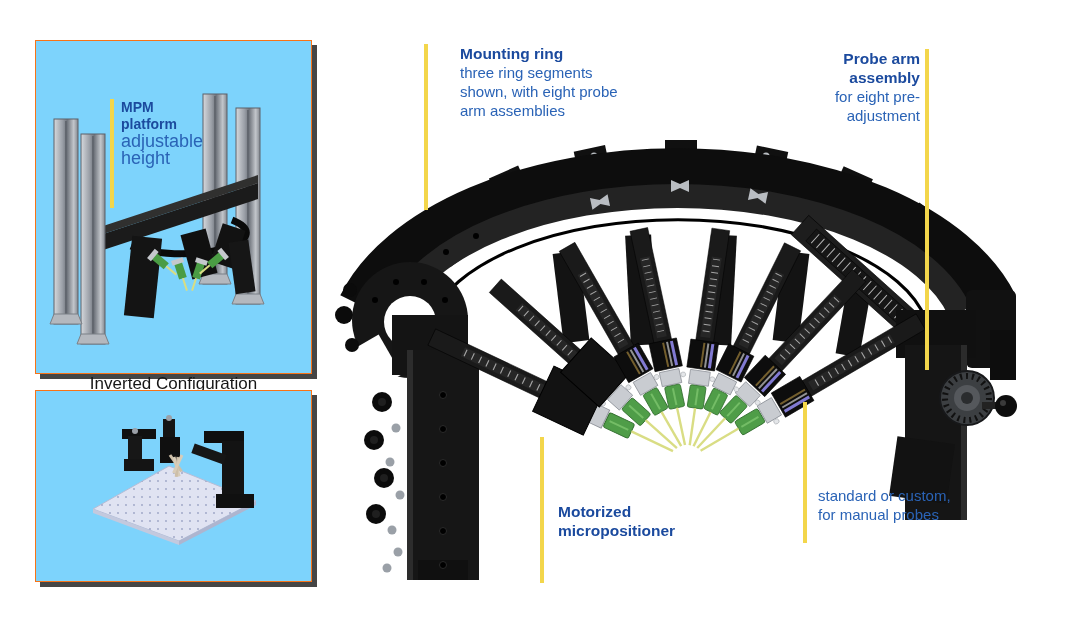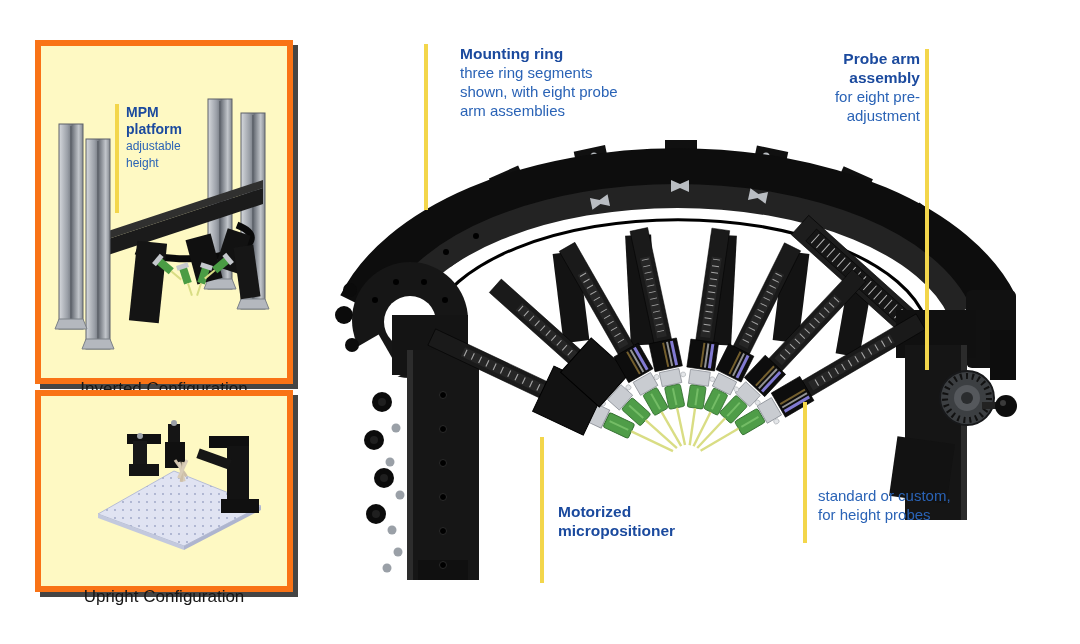--- a/index.html
+++ b/index.html
@@ -1,28 +1,28 @@
 <!DOCTYPE html>
 <html><head>
 <meta charset="utf-8">
 <style>
   html,body{margin:0;padding:0;background:#ffffff;}
   .stage{position:relative;width:1080px;height:644px;background:#ffffff;overflow:hidden;
          font-family:"Liberation Sans",sans-serif;}
-  .panel{position:absolute;background:#fef9c3;border:6px solid #f97316;
-         box-shadow:5px 5px 0 #454545;}
+  .panel{position:absolute;background:#7dd3fc;border:1px solid #f97316;
+         box-shadow:5px 5px 0 #454545;padding-left:29px;}
   .panel-render{position:absolute;left:0;top:0;}
   .caption{position:absolute;left:0;width:100%;text-align:center;
            font-size:17px;line-height:19px;color:#161616;margin-top:34px;}
   .bar{position:absolute;width:4px;background:#F3D64B;z-index:5;}
   .callout{position:absolute;z-index:6;}
   .co-h{font-weight:bold;font-size:15.5px;line-height:19px;color:#1B4A9E;}
   .co-b{font-size:15px;line-height:19px;color:#2A63B6;}
   .co-h.sm{font-size:14px;line-height:17px;}
-  .co-b.sm{font-size:12px;line-height:17px;}
+  .co-b.sm{font-size:18px;line-height:17px;}
   .right{text-align:right;}
   svg{display:block;}
 </style>
 </head>
 <body>
 
 <div class="stage">
 
   <div class="panel" style="left:35px;top:40px;width:246px;height:332px;">
     <svg class="panel-render" width="246" height="332" viewBox="0 0 246 332">
@@ -139,21 +139,20 @@
             </g>
           <g transform="translate(142,66) rotate(95)">
               <rect x="0" y="-1.5" width="20" height="3" fill="#cdbfa8"></rect>
             </g>
           <g transform="translate(146,64) rotate(115)">
               <rect x="0" y="-1.5" width="20" height="3" fill="#d8ccb8"></rect>
             </g>
         </g>
       </g>
     </svg>
-    <div class="caption" style="top:157px;">Upright Configuration</div>
   </div>
 
   <svg style="position:absolute;left:330px;top:140px;" width="700" height="445" viewBox="0 0 700 445">
     <defs>
       <g id="arm">
         <rect x="-6" y="-9" width="139" height="18" fill="#1a1a1a" stroke="#000" stroke-width="0.5"></rect>
         <rect x="24" y="-5" width="86" height="10" fill="#262626"></rect>
         <line x1="26" y1="0" x2="108" y2="0" stroke="#cfcfcf" stroke-width="7" stroke-dasharray="1 6" opacity="0.75"></line>
         <rect x="114" y="-14" width="30" height="28" fill="#0d0d0d" stroke="#000" stroke-width="0.6"></rect>
         <rect x="116" y="-10" width="26" height="3" fill="#8e86e8" opacity="0.9"></rect>
@@ -322,16 +321,16 @@
     <div class="co-b">for eight pre-adjustment</div>
   </div>
 
   <div class="bar" style="left:540px;top:437px;height:146px;"></div>
   <div class="callout" style="left:558px;top:502px;width:178px;">
     <div class="co-h">Motorized micropositioner</div>
   </div>
 
   <div class="bar" style="left:803px;top:402px;height:141px;"></div>
   <div class="callout" style="left:818px;top:486px;width:150px;">
-    <div class="co-b">standard or custom, for height probes</div>
+    <div class="co-b">standard or custom, for manual probes</div>
   </div>
 
 </div>
 
 </body></html>

